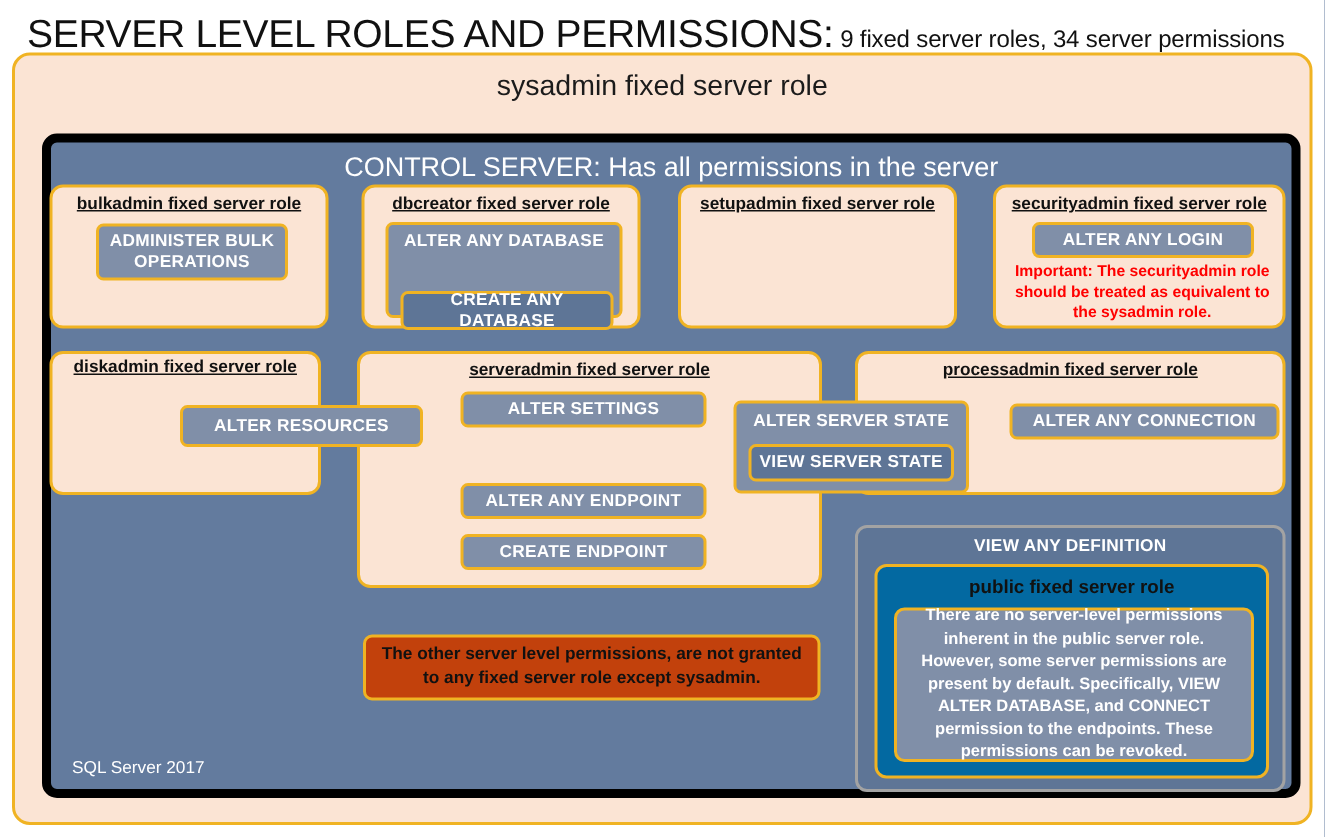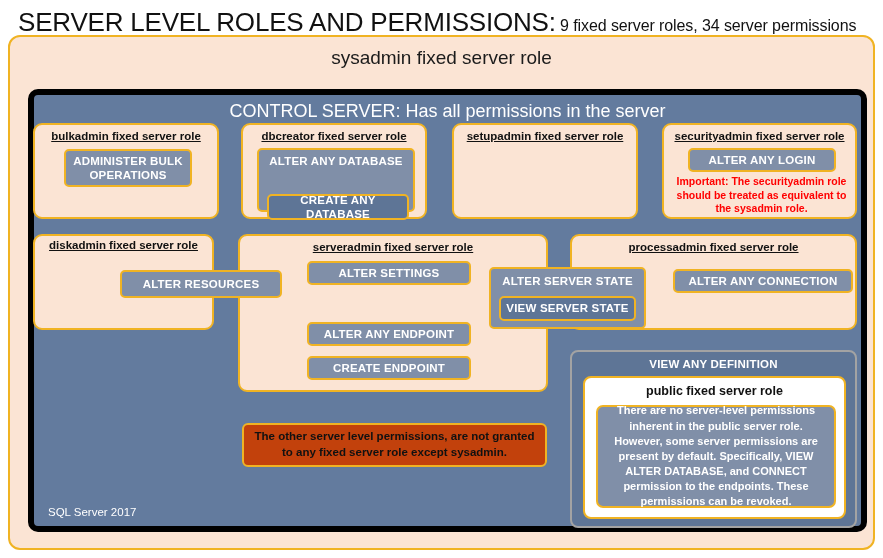--- a/index.html
+++ b/index.html
@@ -83,21 +83,21 @@
   .viewany{
     position:absolute;box-sizing:border-box;
     background:#5e7596;border:2px solid #a3a3a3;border-radius:8px;
   }
   .viewany-label{
     position:absolute;left:0;top:6px;width:100%;text-align:center;
     color:#ffffff;font-size:11.5px;font-weight:bold;letter-spacing:0.2px;
   }
   .publicrole{
     position:absolute;box-sizing:border-box;
-    background:#ffffff;border:2px solid #f0b323;border-radius:8px;
+    background:#0369a1;border:2px solid #f0b323;border-radius:8px;
   }
   .publicrole-label{
     position:absolute;left:0;top:6px;width:100%;text-align:center;
     color:#111111;font-size:12.5px;font-weight:bold;
   }
   .publicnote{
     position:absolute;box-sizing:border-box;
     background:#808fa8;border:2px solid #f0b323;border-radius:7px;
     color:#ffffff;font-size:11px;font-weight:bold;line-height:1.38;
     text-align:center;padding:7px 9px;

